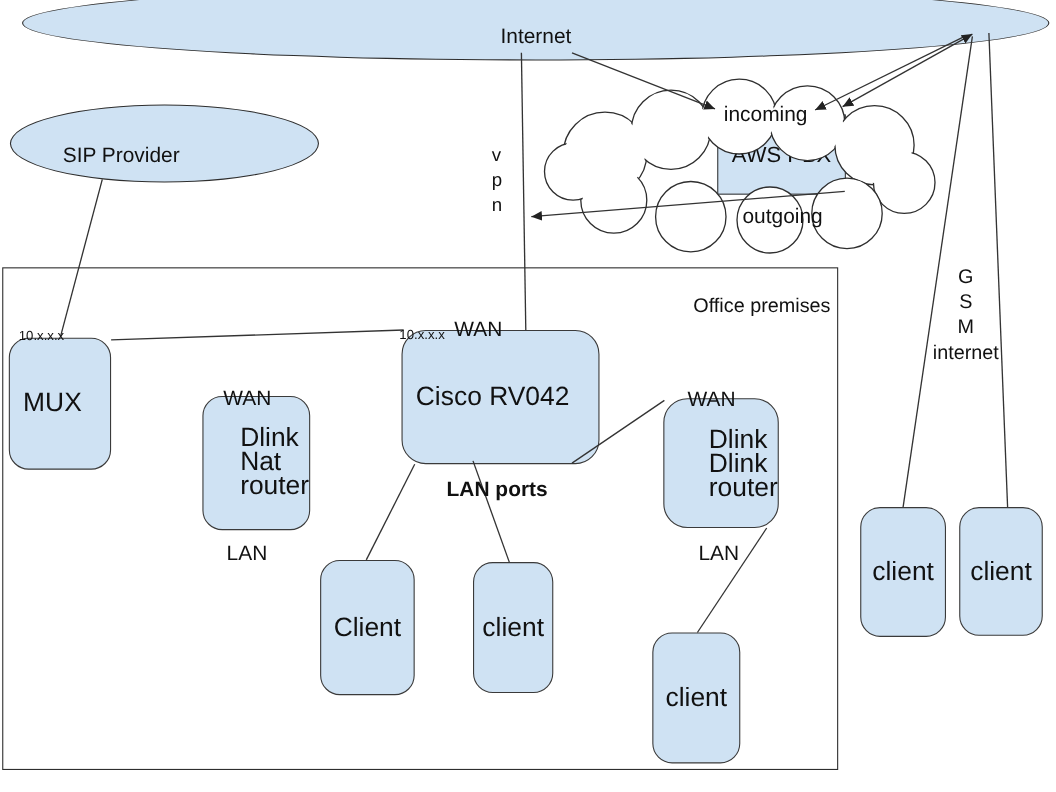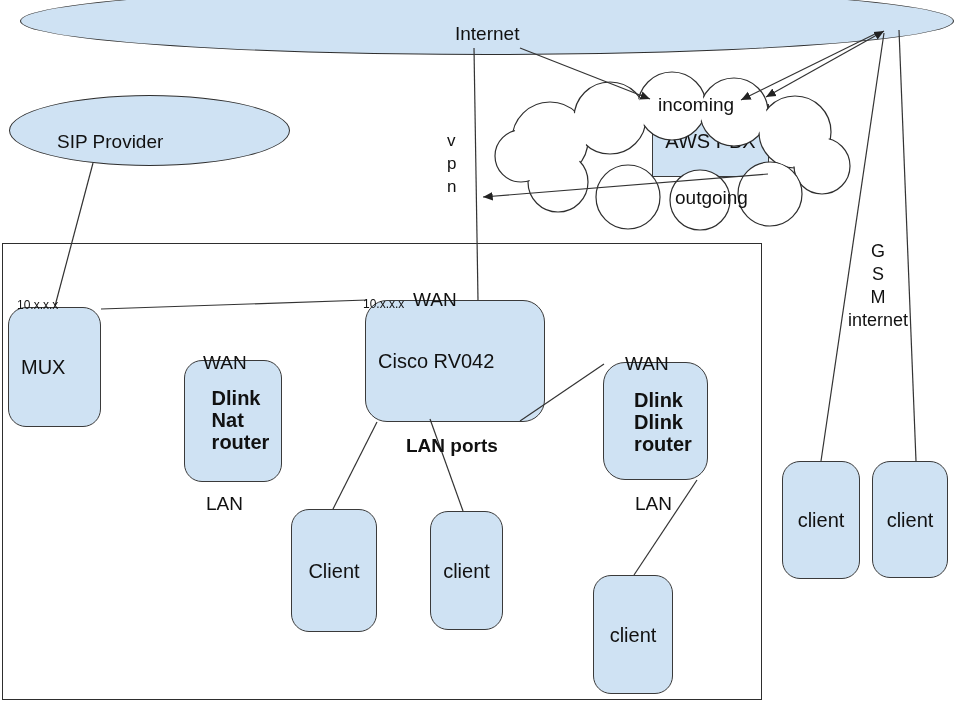--- a/index.html
+++ b/index.html
@@ -10,27 +10,27 @@
     color:#111;
   }
   .stage{position:absolute;inset:0;width:960px;height:720px;}
   
   .ellipse{
     position:absolute;border:1px solid #2e2e2e;border-radius:50%;
     background:#cfe2f3;box-sizing:border-box;
   }
   .node{
     position:absolute;border:1px solid #3a3a3a;background:#cfe2f3;
-    box-sizing:border-box;font-size:20px;line-height:22px;
+    box-sizing:border-box;font-size:24px;line-height:22px;
     display:flex;align-items:center;justify-content:center;
   }
   .rounded{border-radius:18px;}
   .rounded-lg{border-radius:22px;}
-  .node.multiline{align-items:flex-start;justify-content:center;
-    padding:26px 0 0 15px;font-weight:bold;}
+  .node.multiline{align-items:flex-start;justify-content:flex-end;
+    padding:26px 0 0 15px;}
   .node.left-text{justify-content:flex-start;padding-left:12px;}
   .frame{
     position:absolute;border:1px solid #2e2e2e;background:transparent;
     box-sizing:border-box;
   }
   .lbl{position:absolute;white-space:nowrap;font-size:19px;}
   .lbl-sm{position:absolute;white-space:nowrap;font-size:12px;}
   .stacked span, .stacked div{display:block;}
   svg.wires{position:absolute;left:0;top:0;z-index:5;}
   .layer-shapes{z-index:1;}
@@ -148,20 +148,21 @@
 
     <div class="node rounded" style="left:872px;top:461px;width:76px;height:117px;">
       <span>client</span>
     </div>
   </div>
 
   <div class="lbl" style="left:455px;top:11px;">Internet</div>
 
   <div class="lbl" style="left:57px;top:119px;">SIP Provider</div>
 
+  <div class="lbl" style="left:560px;top:256px;width:195px;text-align:right;font-size:18px;">Office premises</div>
 
   <div class="lbl" style="left:658px;top:82px;">incoming</div>
 
   <div class="lbl" style="left:675px;top:175px;">outgoing</div>
 
   <div class="lbl stacked" style="left:447px;top:117px;font-size:17px;line-height:23px;">
     <span>v</span>
     <span>p</span>
     <span>n</span>
   </div>

